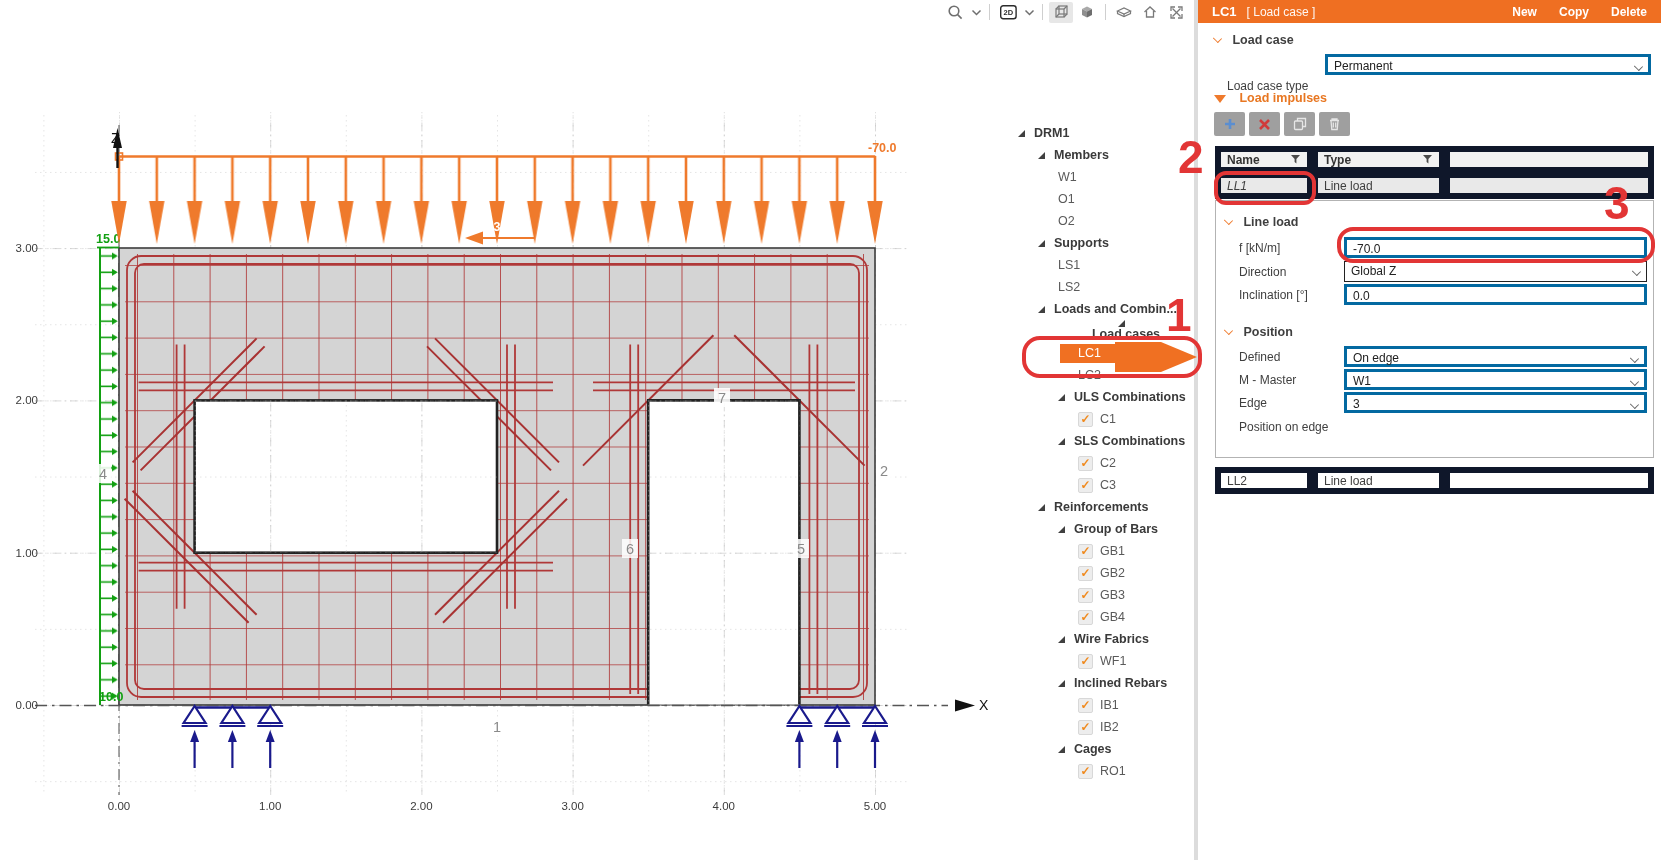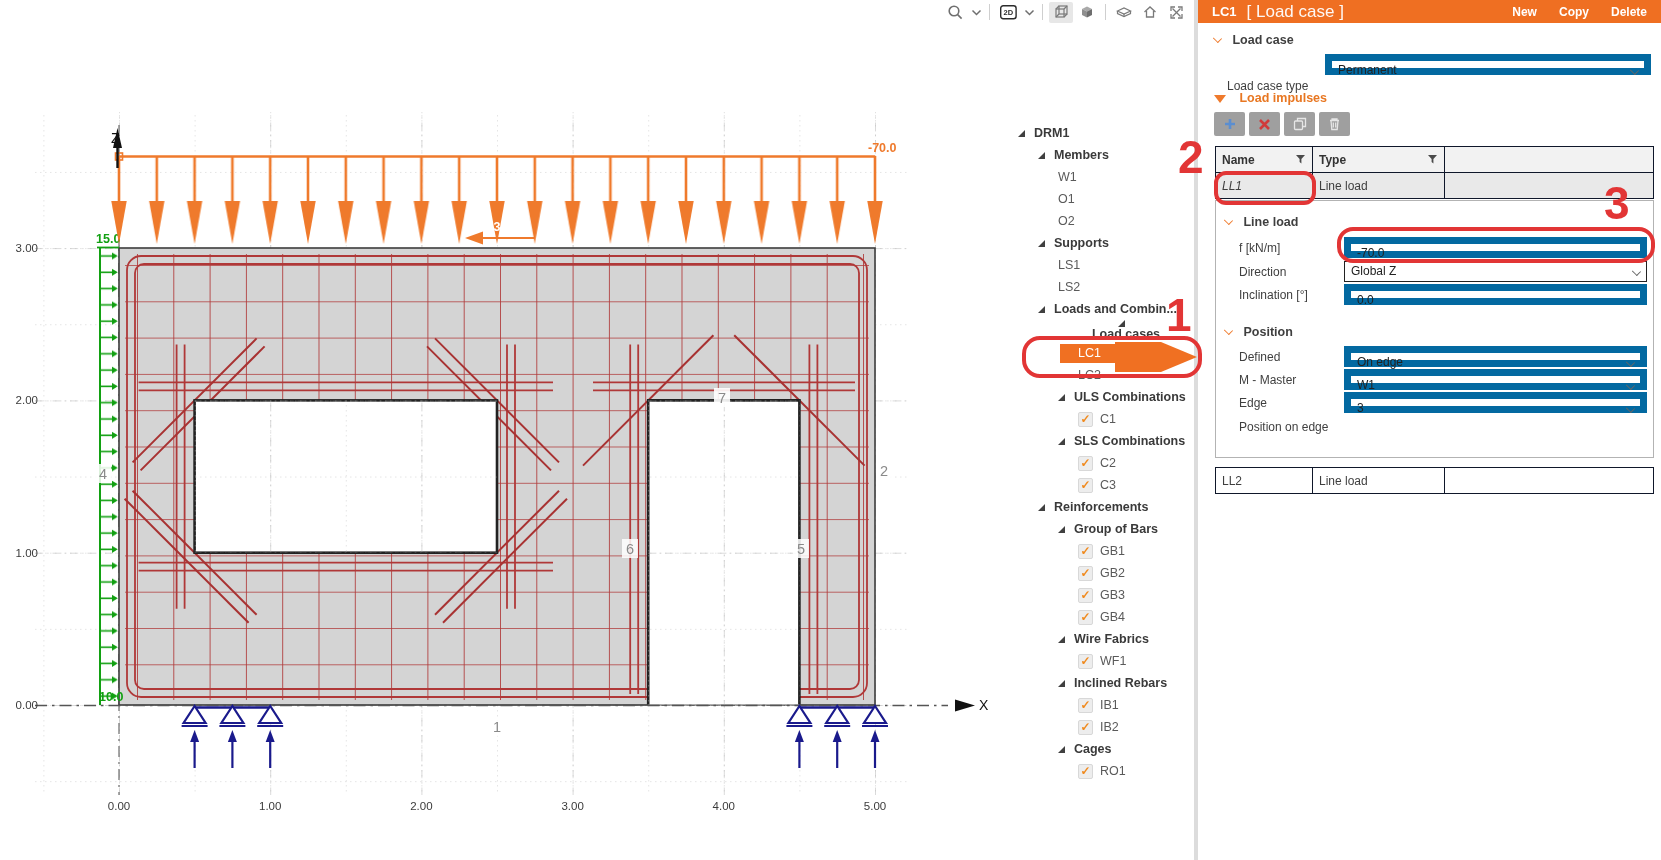--- a/index.html
+++ b/index.html
@@ -27,38 +27,38 @@
     padding:2px 48px 3px 18px;margin-left:-18px;}
 
   
   #splitter{position:absolute;left:1194px;top:0;width:4px;height:860px;background:#dcdcdc;}
 
   
   #prop-panel{position:absolute;left:1198px;top:0;width:463px;height:860px;background:#fff;font-size:12px;color:#3f3f3f;}
   #panel-header{position:absolute;left:0;top:0;width:100%;height:23px;background:#ef6f22;color:#fff;
     display:flex;align-items:center;padding:0 14px;}
   #panel-header .ttl{font-weight:bold;font-size:13px;margin-right:10px;}
-  #panel-header .sub{font-size:17px;opacity:.95;}
+  #panel-header .sub{font-size:12px;opacity:.95;}
   #panel-header .hbtns{margin-left:auto;display:flex;gap:22px;font-weight:bold;font-size:12px;}
   #panel-header .hbtns span{cursor:pointer;}
   .sechead{position:absolute;font-weight:bold;font-size:12.5px;color:#3f3f3f;}
   .chev-o{display:inline-block;width:7px;height:7px;border-right:1.8px solid #ef7a2c;
     border-bottom:1.8px solid #ef7a2c;transform:rotate(45deg) scale(1,.85);margin-right:8px;vertical-align:2px;}
   .tri-o{display:inline-block;width:0;height:0;border-left:6px solid transparent;border-right:6px solid transparent;
     border-top:8px solid #ef7a2c;margin-right:10px;vertical-align:-1px;}
   .plabel{position:absolute;font-size:12px;color:#3f3f3f;}
-  .pselect,.pinput{position:absolute;height:21px;background:#fff;border:7px solid #0369a1;
+  .pselect,.pinput{position:absolute;height:21px;background:#fff;border:3px solid #0369a1;
     font-size:12px;color:#222;padding:2px 20px 0 6px;}
   .pinput{padding-right:6px;}
   .pselect .chev{position:absolute;right:6px;top:6px;width:7px;height:7px;border-right:1.6px solid #666;
     border-bottom:1.6px solid #666;transform:rotate(45deg) scale(1,.85);}
   .pselect.focused{border:1.6px solid #222;}
   .ibtn{position:absolute;width:31px;height:24px;background:#9f9f9f;border-radius:2px;
     display:flex;align-items:center;justify-content:center;}
-  .tblcell{position:absolute;height:27px;border:1px solid #0f172a;font-size:12px;display:flex;
+  .tblcell{position:absolute;height:27px;border:6px solid #0f172a;font-size:12px;display:flex;
     align-items:center;padding:0 6px;}
   .tblhead{background:#f2f2f2;font-weight:bold;color:#333;justify-content:space-between;}
   .rowgray{background:#e9e9e9;}
   #detail-box{position:absolute;left:17px;top:200px;width:439px;height:258px;border:1px solid #b3b3b3;}
 
   
   .ann-rect{position:absolute;border:4px solid #e23535;border-radius:18px;pointer-events:none;}
   .ann-num{position:absolute;font-size:46px;font-weight:600;color:#e23535;line-height:1;pointer-events:none;}
   #ann-overlay{position:absolute;left:0;top:0;width:1661px;height:860px;pointer-events:none;}
 </style>

